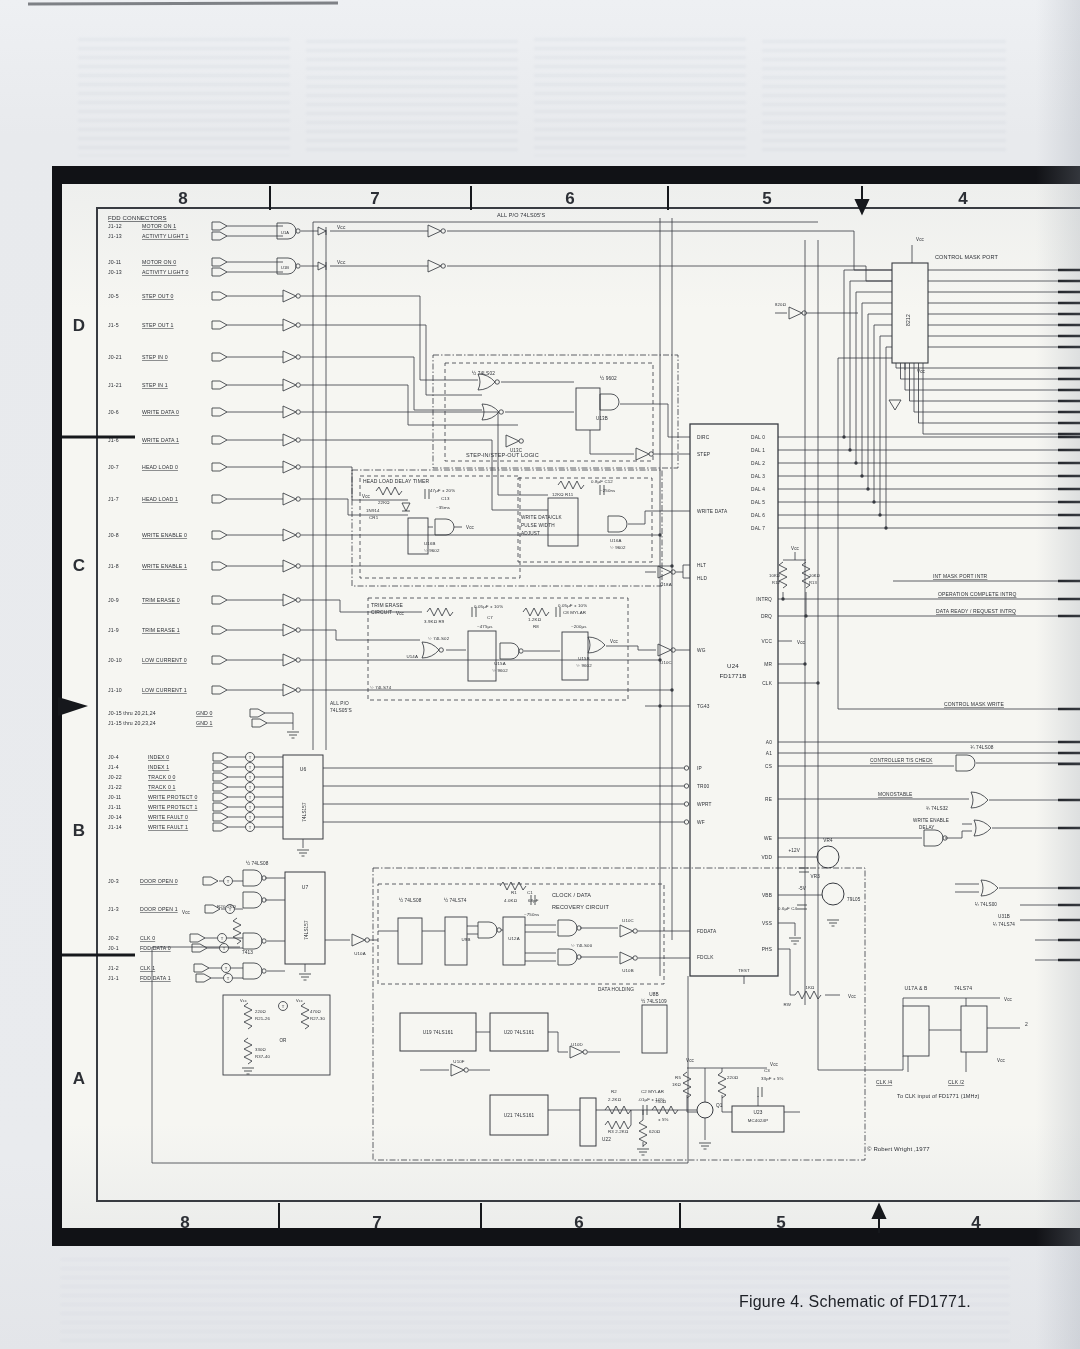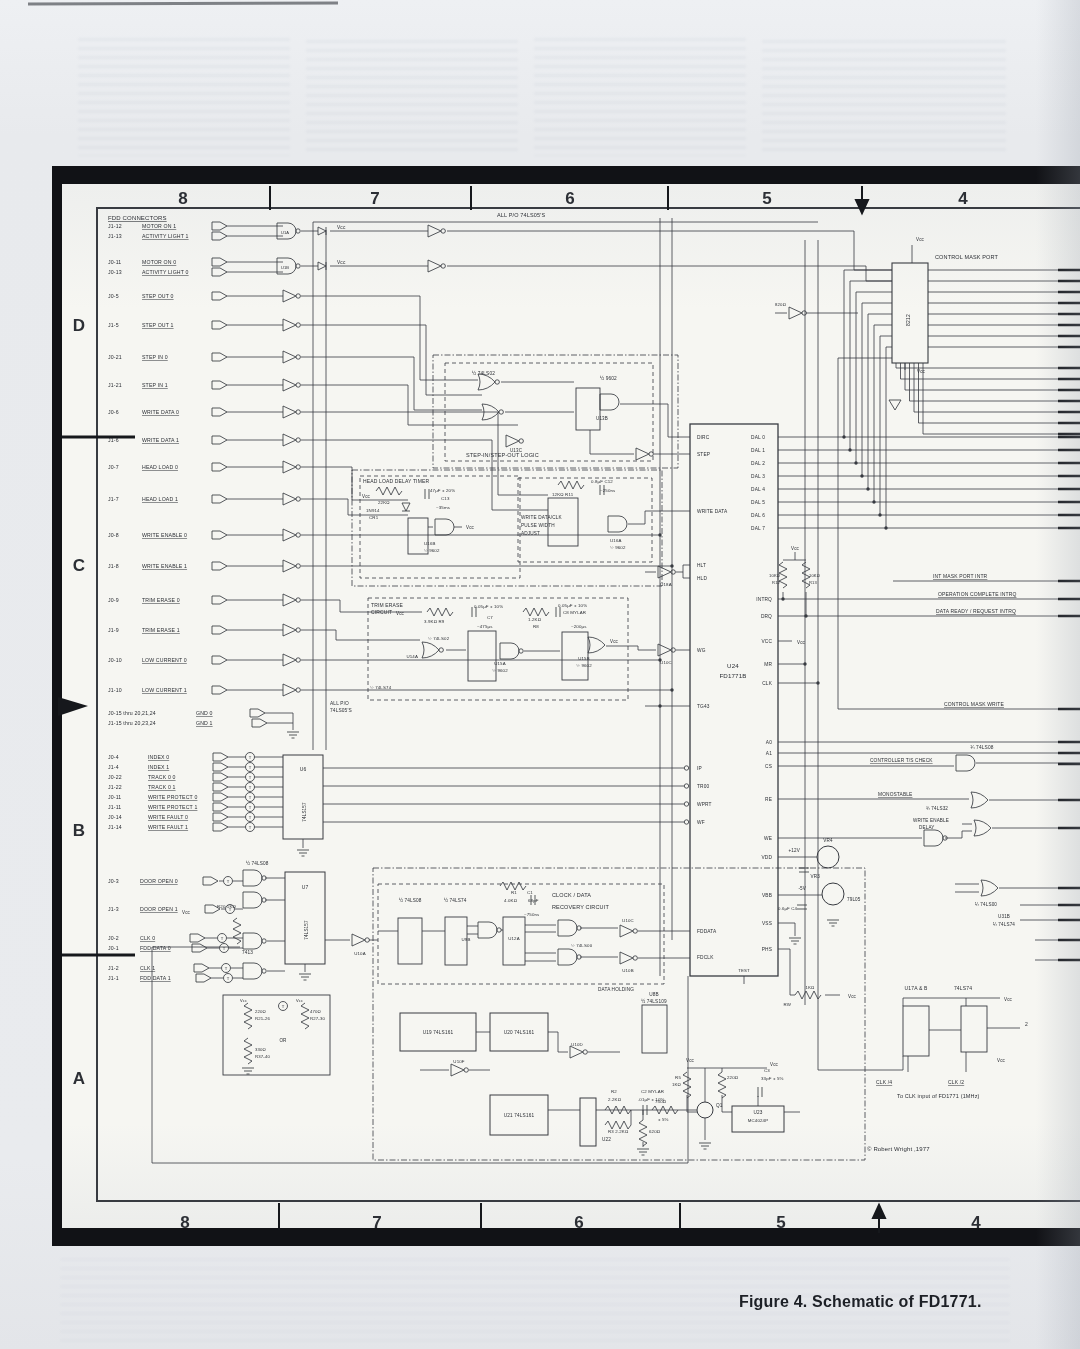--- a/index.html
+++ b/index.html
@@ -8,21 +8,21 @@
        font-family:"Liberation Sans",sans-serif}
   .bleed{position:absolute;background:repeating-linear-gradient(180deg,rgba(122,138,160,.13) 0 3px,transparent 3px 9px);
          filter:blur(1.3px);opacity:.5;pointer-events:none}
   #frame{position:absolute;left:52px;top:166px;width:1028px;height:1080px;background:#111216}
   #sheet{position:absolute;left:62px;top:184px;width:1018px;height:1044px;background:#f6f6f2}
   #sheet-shade{position:absolute;left:62px;top:184px;width:1018px;height:1044px;
          background:linear-gradient(180deg,rgba(205,210,218,.20),rgba(205,210,218,0) 12%,rgba(205,210,218,0) 90%,rgba(190,196,205,.18))}
   #edge-shade{position:absolute;right:0;top:0;width:44px;height:1349px;
          background:linear-gradient(90deg,rgba(150,158,170,0),rgba(150,158,170,.26))}
   #scratch{position:absolute;left:28px;top:2px;width:310px;height:3px;background:#34373d;opacity:.6;transform:rotate(-.2deg)}
-  #caption{position:absolute;left:739px;top:1293px;font-size:16px;font-weight:bold;color:#1d2026;letter-spacing:.2px}
+  #caption{position:absolute;left:739px;top:1293px;font-size:16px;font-weight:normal;color:#1d2026;letter-spacing:.2px}
   svg{position:absolute;left:0;top:0;pointer-events:none}
   .sym{stroke:#383b41;fill:none;stroke-width:.85}
   text{font-family:"Liberation Sans",sans-serif;fill:#2c2f35;letter-spacing:.15px}
 </style>
 </head>
 <body>
 
 <div class="bleed" style="left:78px;top:38px;width:212px;height:118px"></div>
 <div class="bleed" style="left:306px;top:40px;width:212px;height:114px"></div>
 <div class="bleed" style="left:534px;top:38px;width:212px;height:118px"></div>

